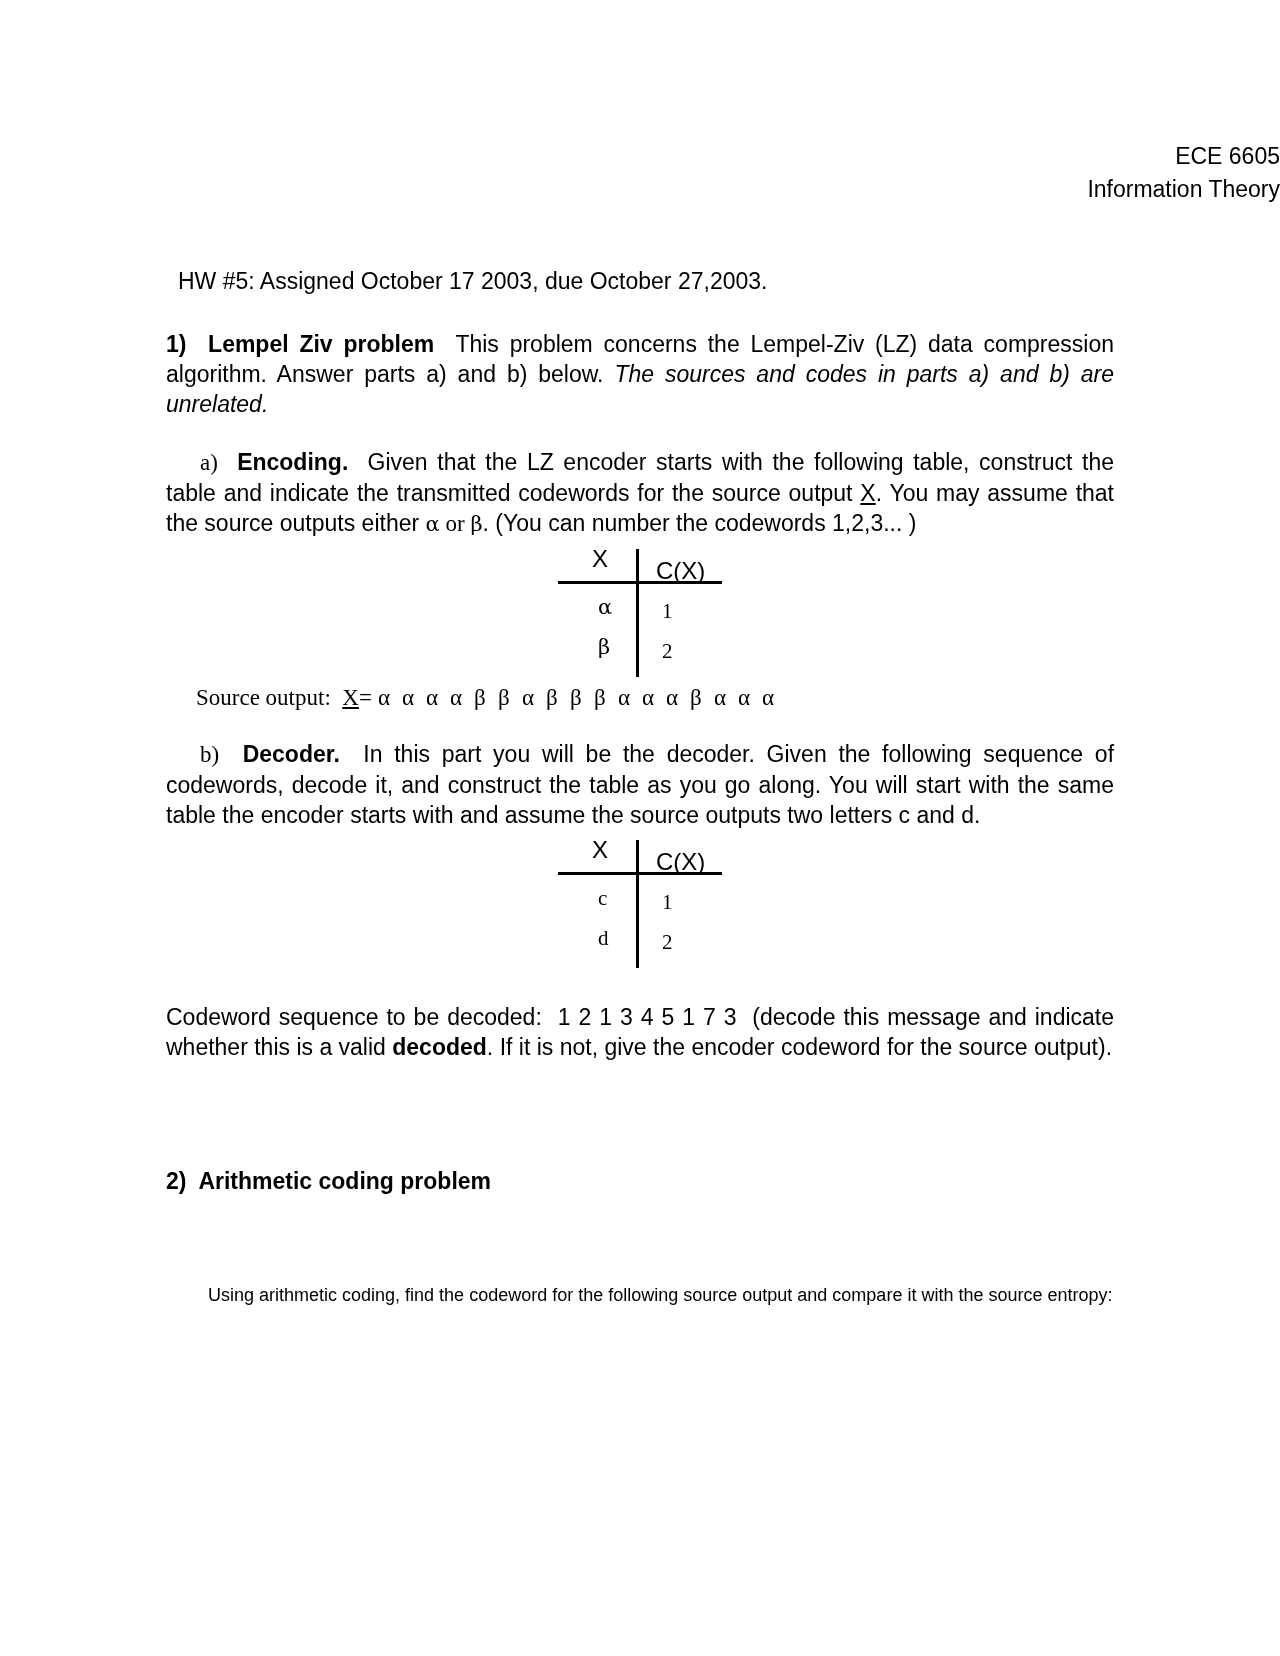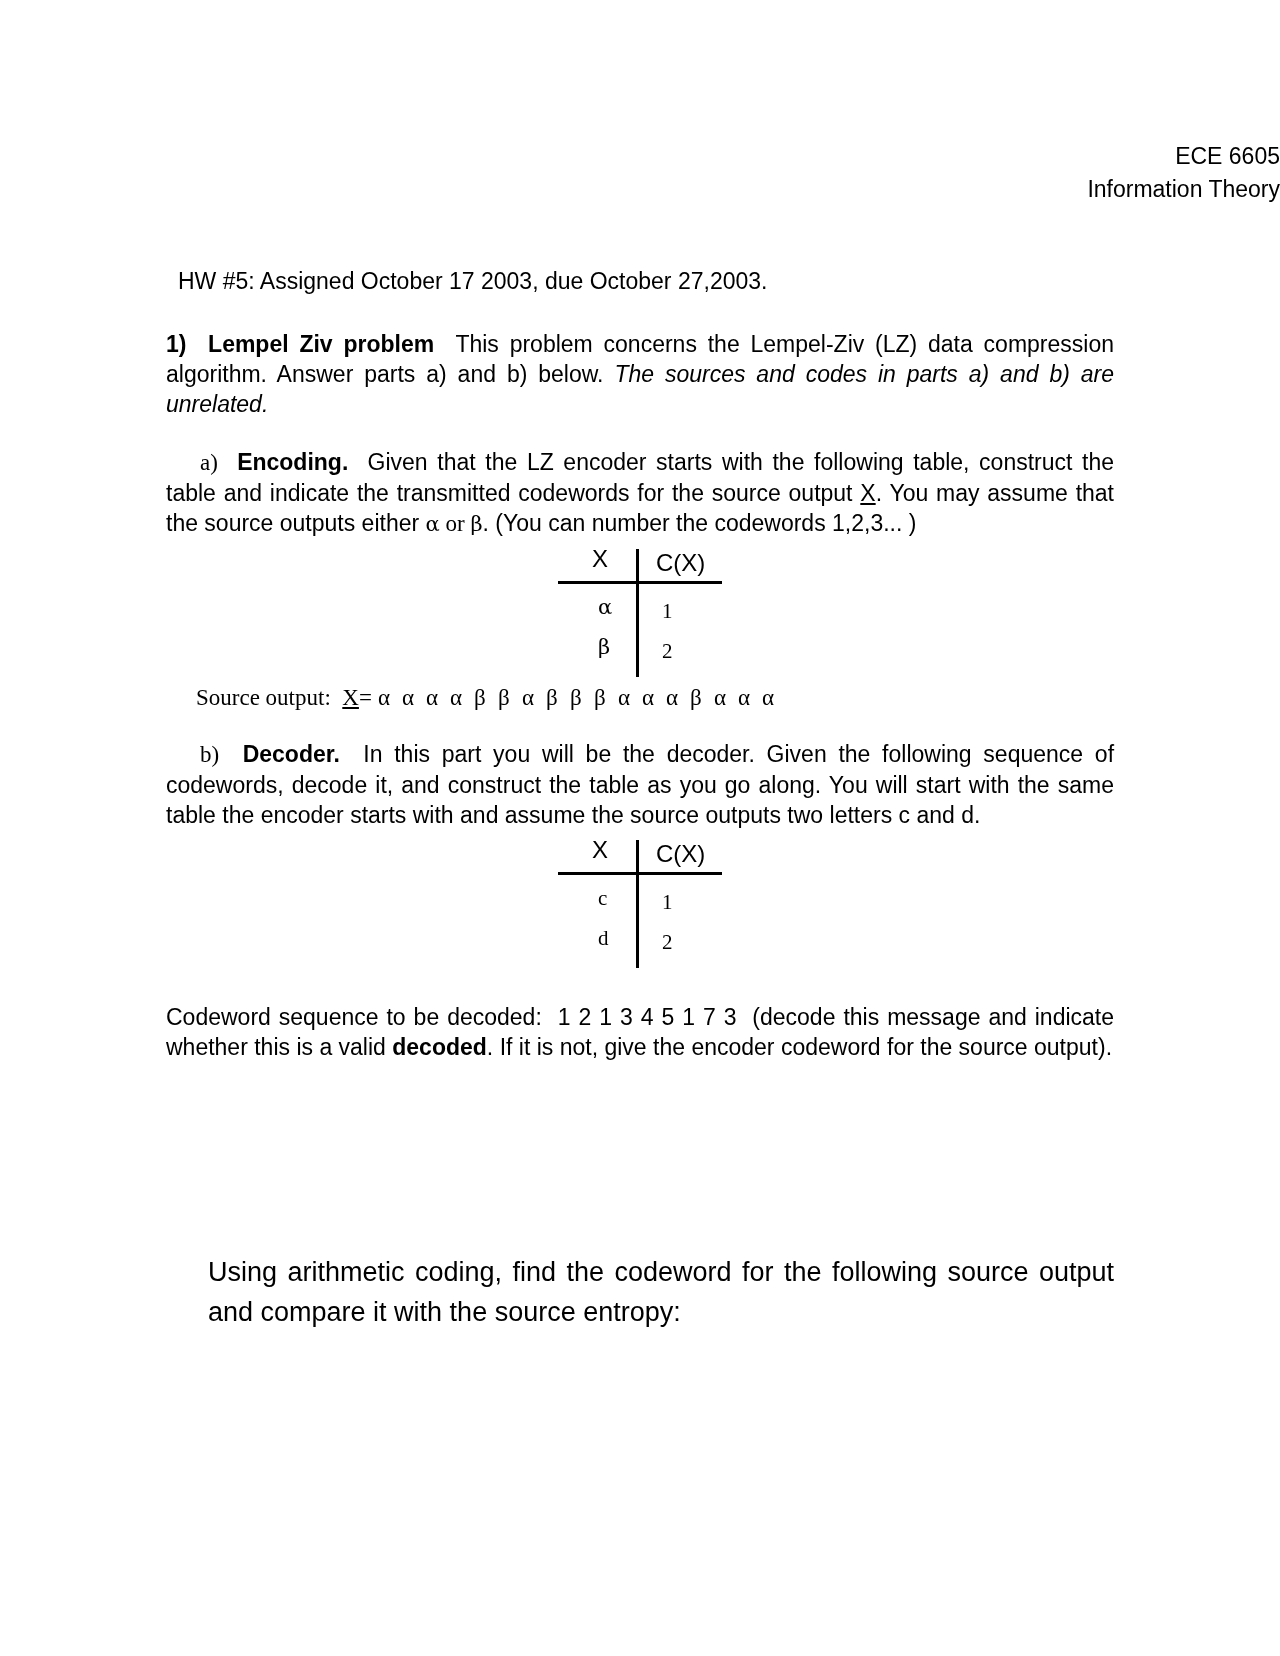--- a/index.html
+++ b/index.html
@@ -84,21 +84,21 @@
   }
   .lz-table .hdr-x {
     position: absolute;
     left: 52px;
     top: 0px;
     font-size: 24px;
   }
   .lz-table .hdr-cx {
     position: absolute;
     left: 116px;
-    top: 4px;
+    top: 12px;
     font-size: 24px;
   }
   .lz-table .r1-sym {
     position: absolute;
     left: 58px;
     top: 50px;
     font-size: 21px;
   }
   .lz-table .r1-code {
     position: absolute;
@@ -140,24 +140,24 @@
     font-weight: bold;
     margin: 0;
   }
   .q2-sub {
     font-size: 23px;
     margin: 0;
     padding-left: 42px;
     line-height: 30px;
   }
   .q2-body {
-    font-size: 27px;
+    font-size: 18px;
     margin: 0;
     padding-left: 42px;
-    line-height: 40px;
+    line-height: 32px;
     text-align: justify;
   }
   .final-seq {
     font-size: 23px;
     padding-left: 186px;
     letter-spacing: 2px;
   }
 </style>
 </head>
 <body>
@@ -208,20 +208,21 @@
       <div class="r2-sym serif">d</div>
       <div class="r2-code serif">2</div>
     </div>
 
     <div class="sp-xl"></div>
 
     <p class="para cw-line"><span>Codeword sequence to be decoded:</span><span>&nbsp; </span><span>1  2  1  3  4  5  1  7  3</span><span>&nbsp; </span><span>(decode this message and indicate whether this is a valid </span><span class="bold">decoded</span><span>.  If it is not, give the encoder codeword for the source output).</span></p>
 
     <div style="height:106px"></div>
 
+    <p class="q2-head"><span>2)</span><span>&nbsp; </span><span>Arithmetic coding problem</span></p>
 
     <div class="sp-sm"></div>
 
 
     <div style="height:34px"></div>
 
 
     <div style="height:38px"></div>
 
     <p class="q2-body">Using arithmetic coding, find the codeword for the following source output and compare it with the source entropy:</p>

